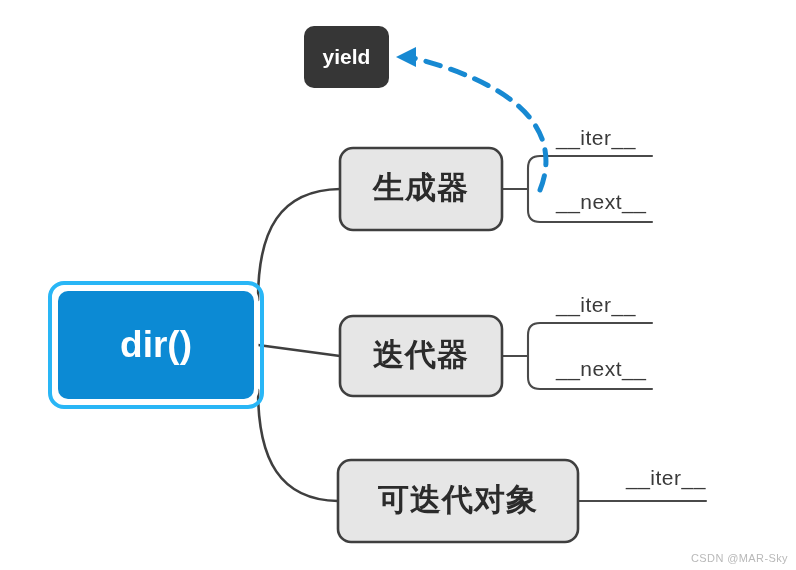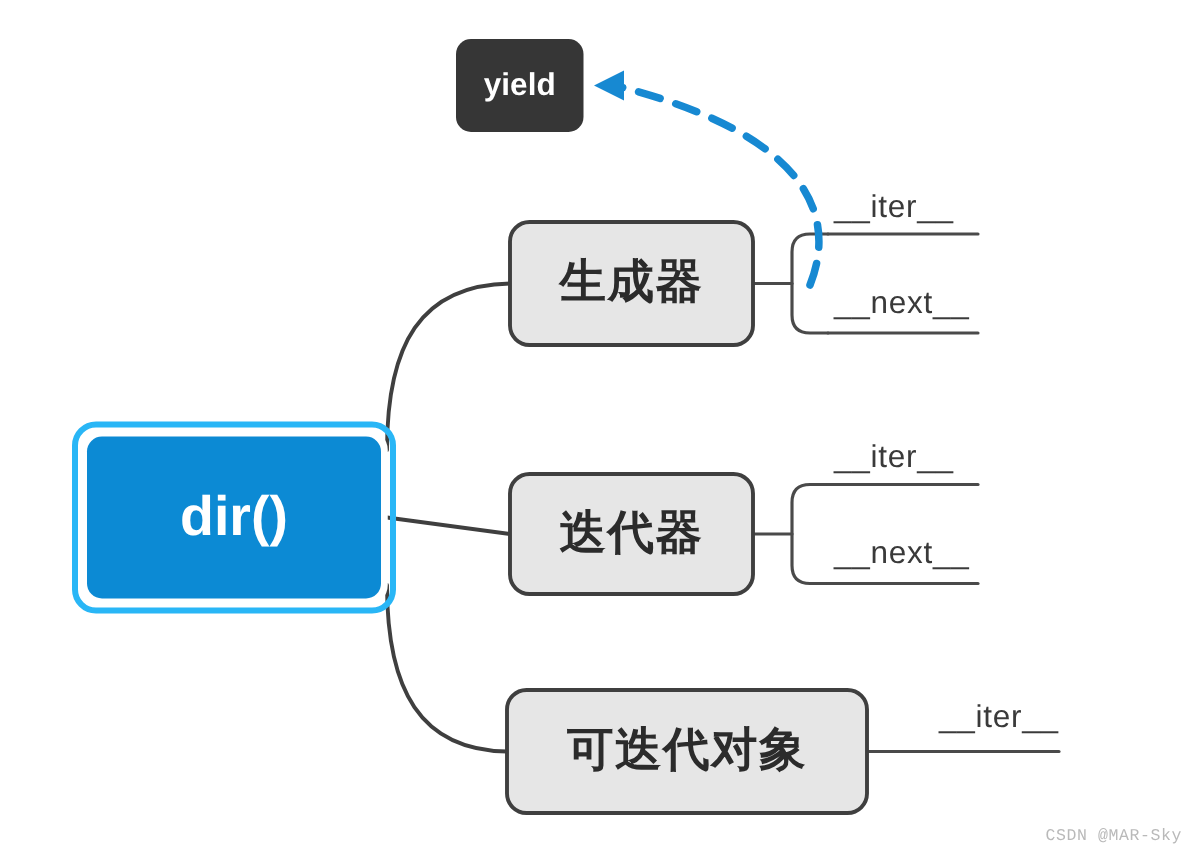--- a/index.html
+++ b/index.html
@@ -45,21 +45,21 @@
     font-size: 21px;
     fill: #3a3a3a;
     text-anchor: start;
     dominant-baseline: middle;
     letter-spacing: 0.5px;
   }
   .watermark {
     position: absolute;
     right: 8px;
     bottom: 6px;
-    font-family: Liberation Mono, monospace;
+    font-family: Liberation Sans, sans-serif;
     font-size: 11px;
     color: #b9b9b9;
     letter-spacing: 0.4px;
     user-select: none;
   }
 </style>
 </head>
 <body>
 
 <svg id="mindmap" viewBox="0 0 796 570">

